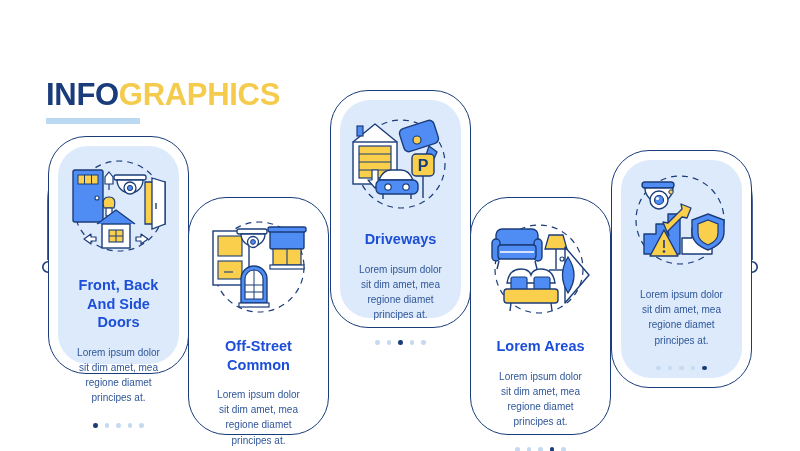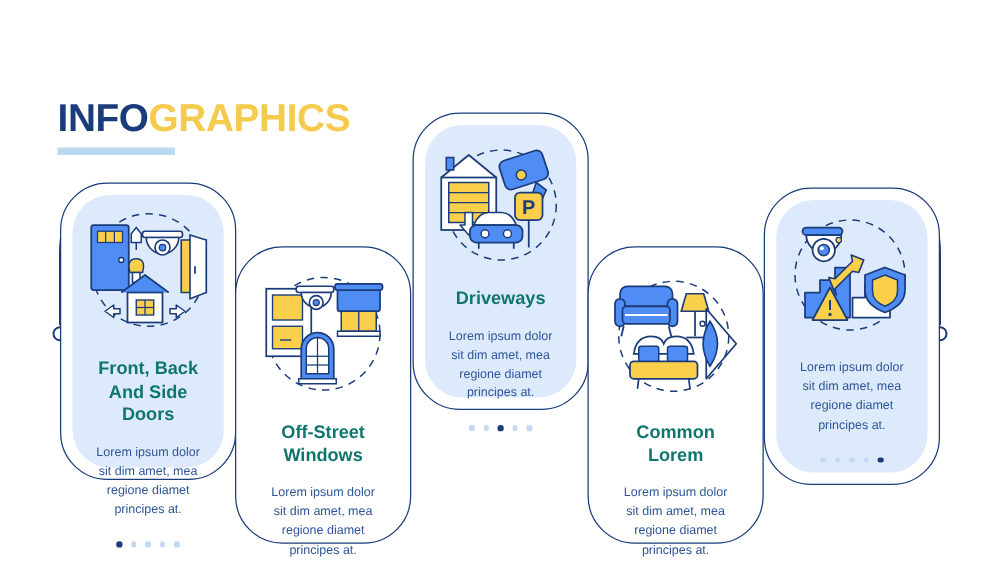--- a/index.html
+++ b/index.html
@@ -68,21 +68,21 @@
 
   .art {
     width: 124px;
     height: 104px;
     position: relative;
     flex: none;
   }
   .art svg { display: block; width: 100%; height: 100%; overflow: visible; }
 
   .card-title {
-    color: #0f766e;
+    color: #1d4ed8;
     font-weight: 700;
     font-size: 14.5px;
     line-height: 1.28;
     text-align: center;
     padding: 0 8px;
   }
   .card-body {
     color: #2f5699;
     font-size: 10px;
     line-height: 1.52;
@@ -126,21 +126,21 @@
     </svg>
   </div>
 
   <div class="connector" style="left:700px; top:118px;">
     <svg width="60" height="130" viewBox="0 0 60 130">
       <path d="M5 6 C 38 6, 52 20, 52 52 L 52 110" fill="none" stroke="#1b3c7a" stroke-width="1.6"></path>
       <circle cx="52" cy="117" r="5.2" fill="#ffffff" stroke="#1b3c7a" stroke-width="1.6"></circle>
     </svg>
   </div>
 
-  <div class="card filled" style="left:48px; top:114px; width:141px; height:238px;">
+  <div class="card filled" style="left:48px; top:104px; width:141px; height:238px;">
     <div class="card-inner">
       <div class="art" style="margin-top:10px;">
         <svg viewBox="0 0 124 104">
           <circle cx="62" cy="50" r="45" fill="none" stroke="#1b3c7a" stroke-width="1.2" stroke-dasharray="6 5"></circle>
 
           <rect x="16" y="14" width="30" height="52" rx="2" fill="#4f8df5" stroke="#1b3c7a" stroke-width="1.4"></rect>
           <rect x="21" y="19" width="20" height="9" fill="#f9cf4b" stroke="#1b3c7a" stroke-width="1"></rect>
           <line x1="27.5" y1="19" x2="27.5" y2="28" stroke="#1b3c7a" stroke-width="1"></line>
           <line x1="34.5" y1="19" x2="34.5" y2="28" stroke="#1b3c7a" stroke-width="1"></line>
           <circle cx="40" cy="42" r="2" fill="#ffffff" stroke="#1b3c7a" stroke-width="1.1"></circle>
@@ -205,21 +205,21 @@
           <rect x="73" y="48" width="34" height="4" fill="#ffffff" stroke="#1b3c7a" stroke-width="1.2"></rect>
 
           <path d="M44 86 v-24 a13 13 0 0 1 26 0 v24 z" fill="#4f8df5" stroke="#1b3c7a" stroke-width="1.4"></path>
           <path d="M48 82 v-20 a9 9 0 0 1 18 0 v20 z" fill="#ffffff" stroke="#1b3c7a" stroke-width="1.2"></path>
           <line x1="57" y1="53" x2="57" y2="82" stroke="#1b3c7a" stroke-width="1"></line>
           <line x1="48" y1="68" x2="66" y2="68" stroke="#1b3c7a" stroke-width="1"></line>
           <line x1="48" y1="75" x2="66" y2="75" stroke="#1b3c7a" stroke-width="1"></line>
           <rect x="42" y="86" width="30" height="4" fill="#ffffff" stroke="#1b3c7a" stroke-width="1.2"></rect>
         </svg>
       </div>
-      <div class="card-title" style="margin-top:16px;">Off-Street Windows</div>
+      <div class="card-title" style="margin-top:16px;">Off-Street Common</div>
       <div class="card-body" style="margin-top:13px;">Lorem ipsum dolor sit dim amet, mea regione diamet principes at.</div>
       <div class="dots" style="margin-top:18px;">
         <span class="dot"></span>
         <span class="dot active"></span>
         <span class="dot"></span>
         <span class="dot"></span>
         <span class="dot"></span>
       </div>
     </div>
   </div>
@@ -292,21 +292,21 @@
           <rect x="32" y="60" width="16" height="14" rx="2" fill="#4f8df5" stroke="#1b3c7a" stroke-width="1.2"></rect>
           <rect x="55" y="60" width="16" height="14" rx="2" fill="#4f8df5" stroke="#1b3c7a" stroke-width="1.2"></rect>
           <rect x="25" y="72" width="54" height="14" rx="3" fill="#f9cf4b" stroke="#1b3c7a" stroke-width="1.4"></rect>
           <line x1="32" y1="86" x2="31" y2="94" stroke="#1b3c7a" stroke-width="1.4"></line>
           <line x1="72" y1="86" x2="73" y2="94" stroke="#1b3c7a" stroke-width="1.4"></line>
 
           <path d="M86 30 l24 28 l-24 28 z" fill="none" stroke="#1b3c7a" stroke-width="1.4" stroke-linejoin="round"></path>
           <path d="M89 40 q12 18 0 36 q-11 -18 0 -36 z" fill="#4f8df5" stroke="#1b3c7a" stroke-width="1.3"></path>
         </svg>
       </div>
-      <div class="card-title" style="margin-top:16px;">Common Lorem</div>
+      <div class="card-title" style="margin-top:16px;">Lorem Areas</div>
       <div class="card-body" style="margin-top:13px;">Lorem ipsum dolor sit dim amet, mea regione diamet principes at.</div>
       <div class="dots" style="margin-top:18px;">
         <span class="dot"></span>
         <span class="dot"></span>
         <span class="dot"></span>
         <span class="dot active"></span>
         <span class="dot"></span>
       </div>
     </div>
   </div>

